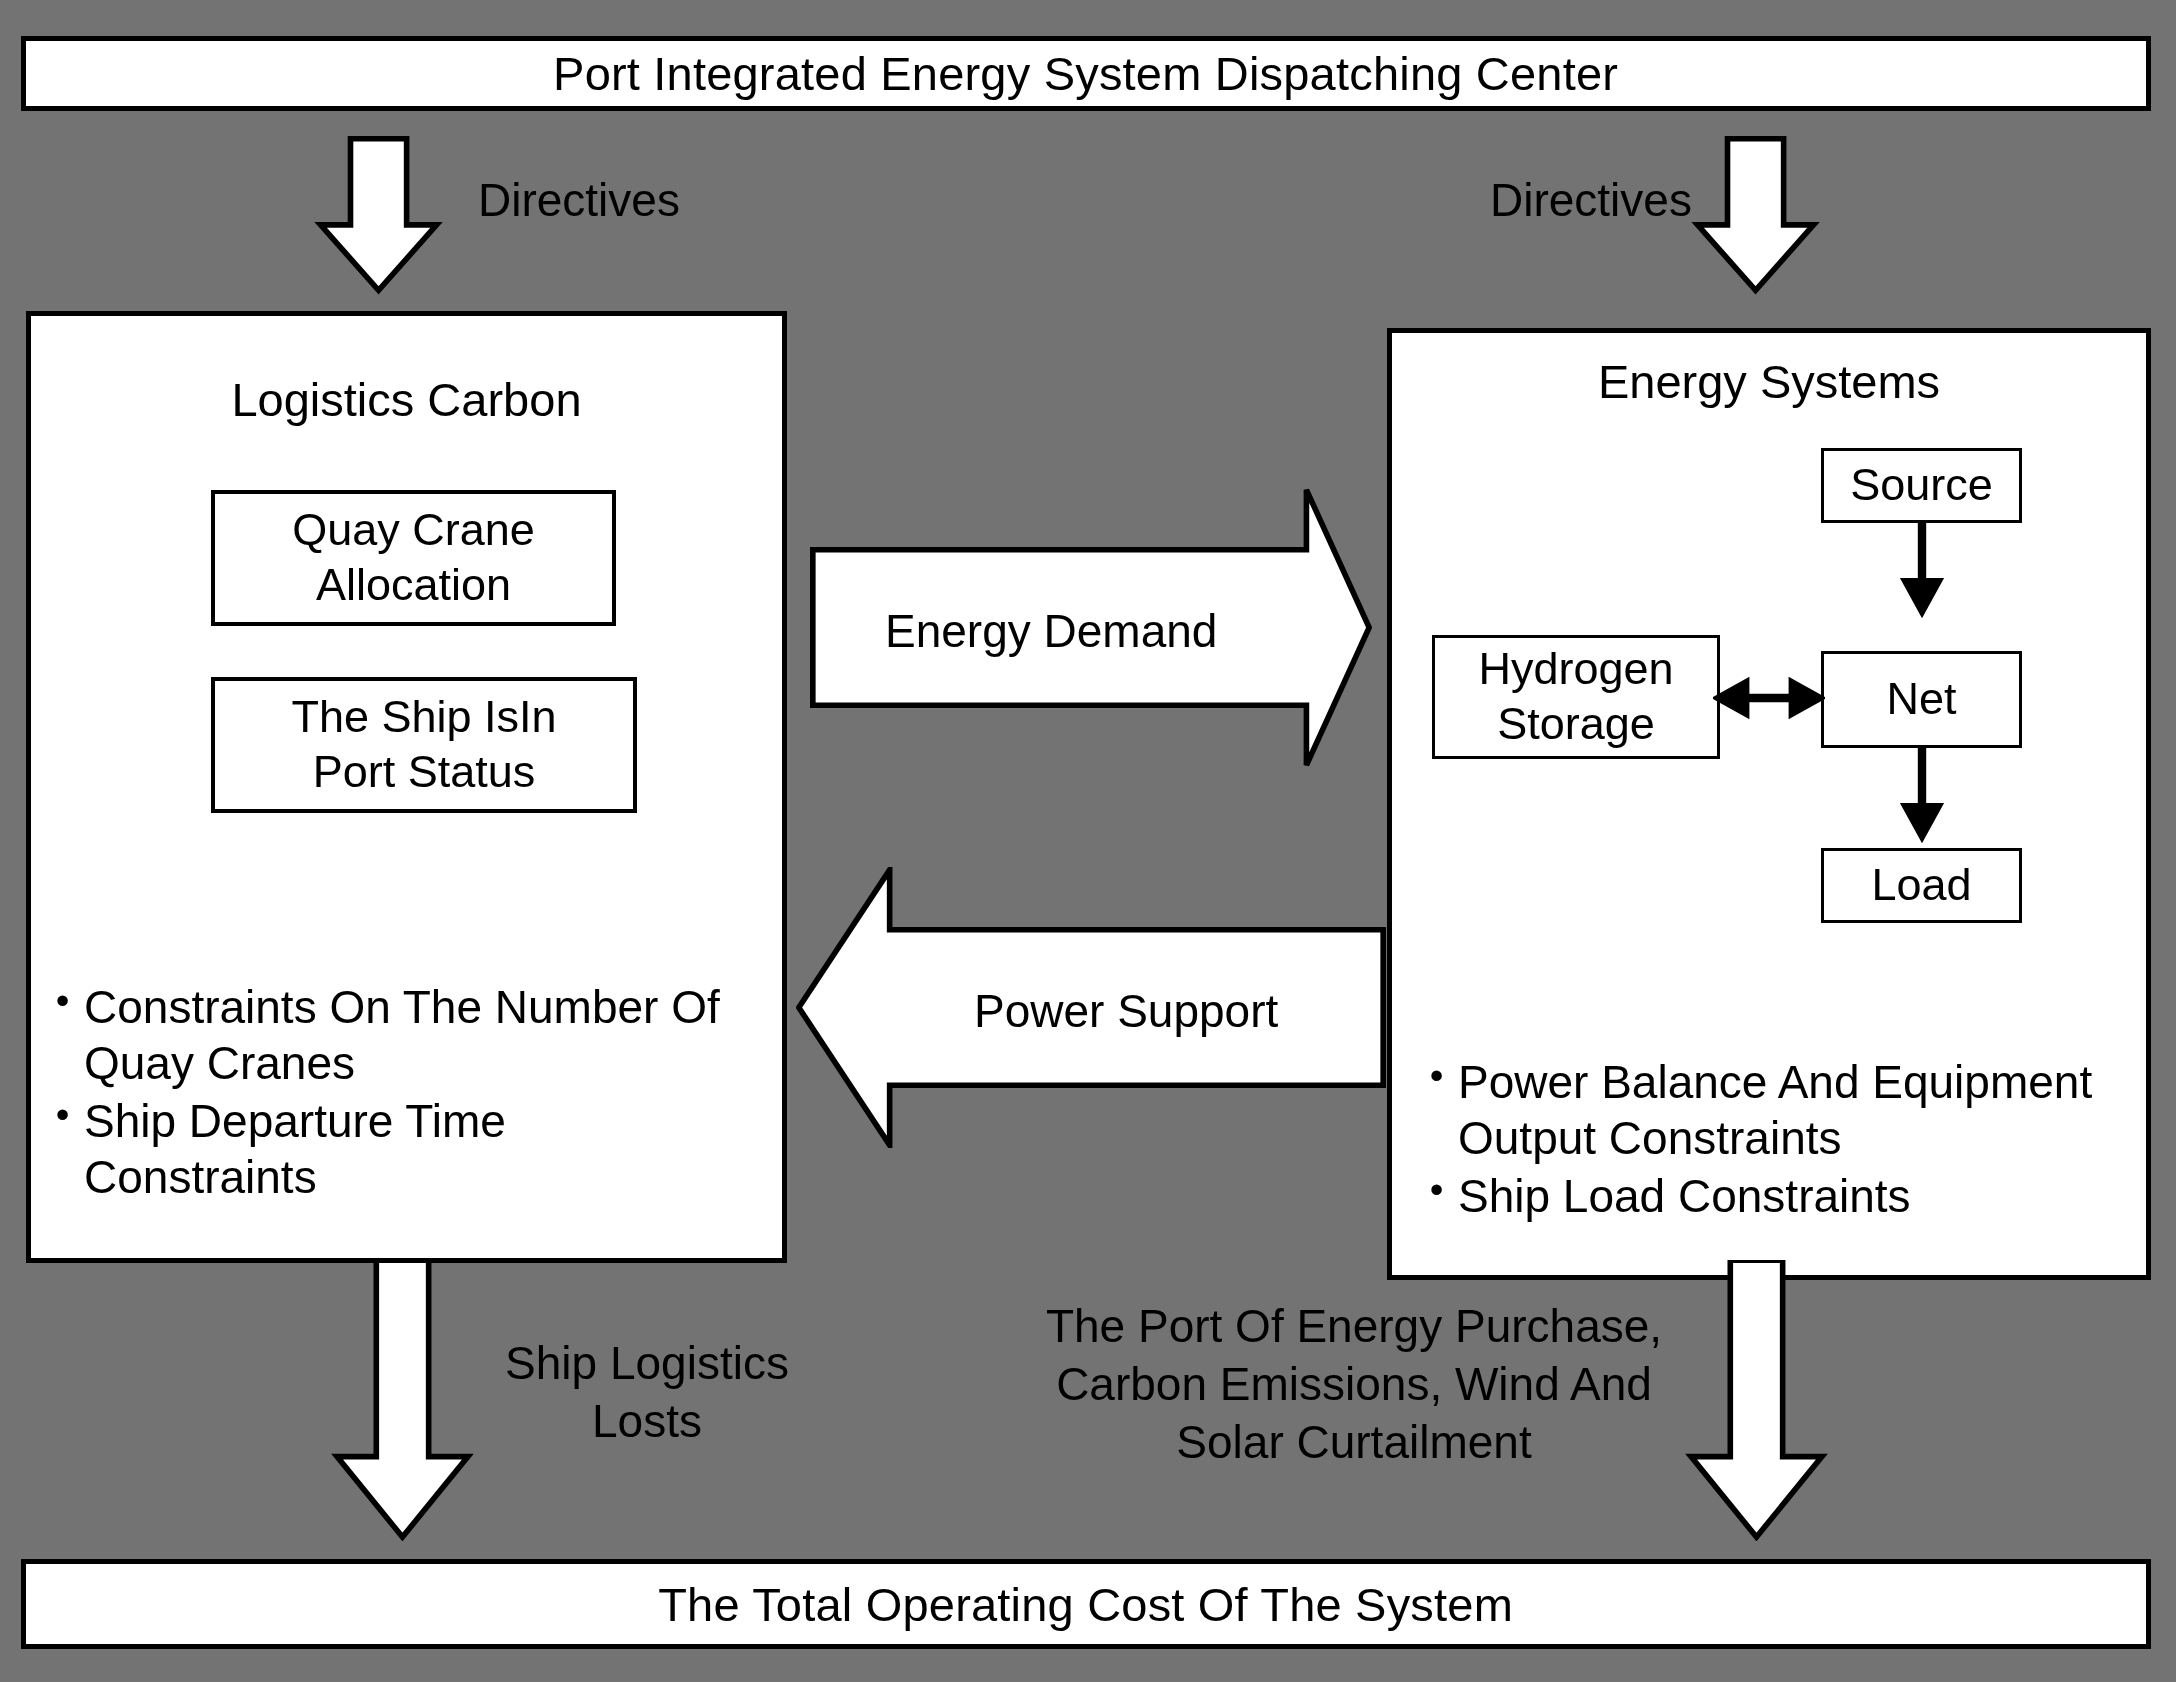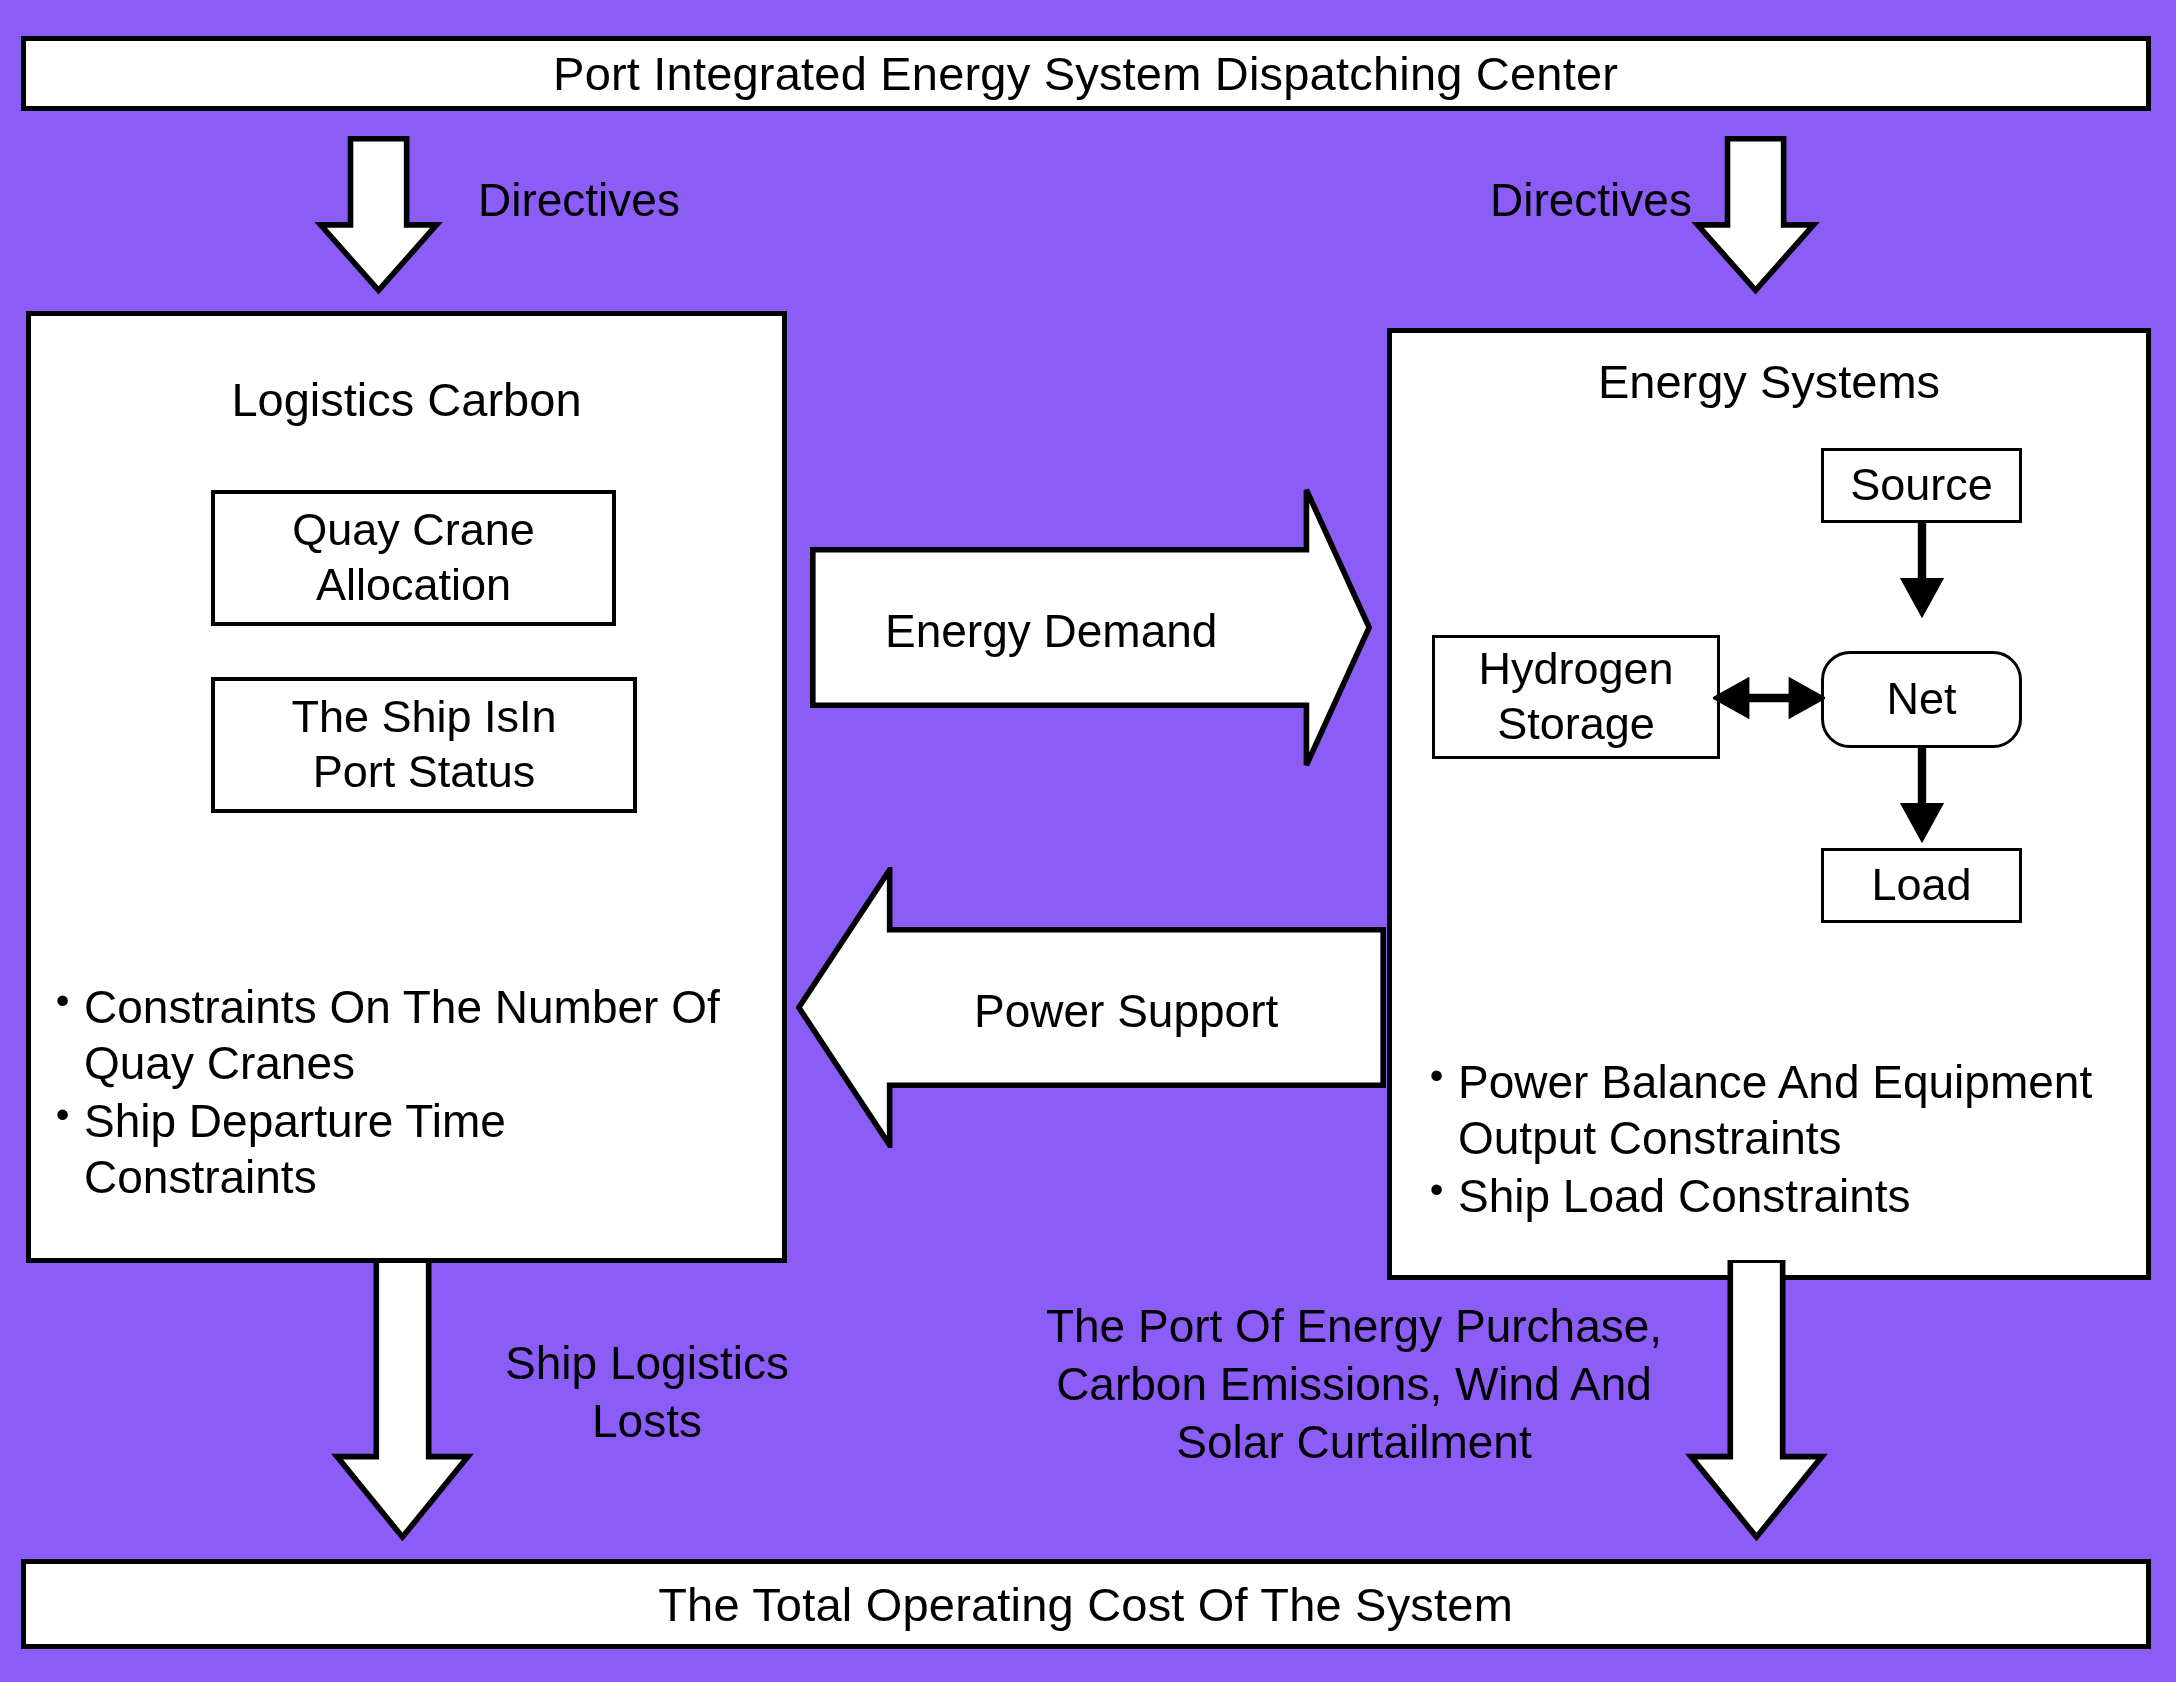--- a/index.html
+++ b/index.html
@@ -4,21 +4,21 @@
 <style>
   html, body {
     margin: 0;
     padding: 0;
     background: #ffffff;
   }
   #canvas {
     position: relative;
     width: 2176px;
     height: 1683px;
-    background: #8b5cf6;
+    background: #737373;
     font-family: "Liberation Sans", sans-serif;
     color: #000000;
     overflow: hidden;
   }
 
   
   .box {
     position: absolute;
     box-sizing: border-box;
     background: #ffffff;
@@ -151,21 +151,21 @@
 
   <div class="box thinner sub-box" style="left:1821px; top:448px; width:201px; height:75px;">
     <span class="sb-text">Source</span>
   </div>
 
   <svg class="arrow-svg" width="56" height="103" viewBox="0 0 60 110" style="left:1894px; top:521px;">
     <line class="line" x1="30" y1="0" x2="30" y2="70"></line>
     <polygon class="solid" points="8,62 52,62 30,102"></polygon>
   </svg>
 
-  <div class="box thinner sub-box" style="left:1821px; top:651px; width:201px; height:97px;border-radius:29px;">
+  <div class="box thinner sub-box" style="left:1821px; top:651px; width:201px; height:97px;">
     <span class="sb-text">Net</span>
   </div>
 
   <div class="box thinner sub-box" style="left:1432px; top:635px; width:288px; height:124px;">
     <span class="sb-text">
       <span>Hydrogen</span><br>
       <span>Storage</span>
     </span>
   </div>
 

